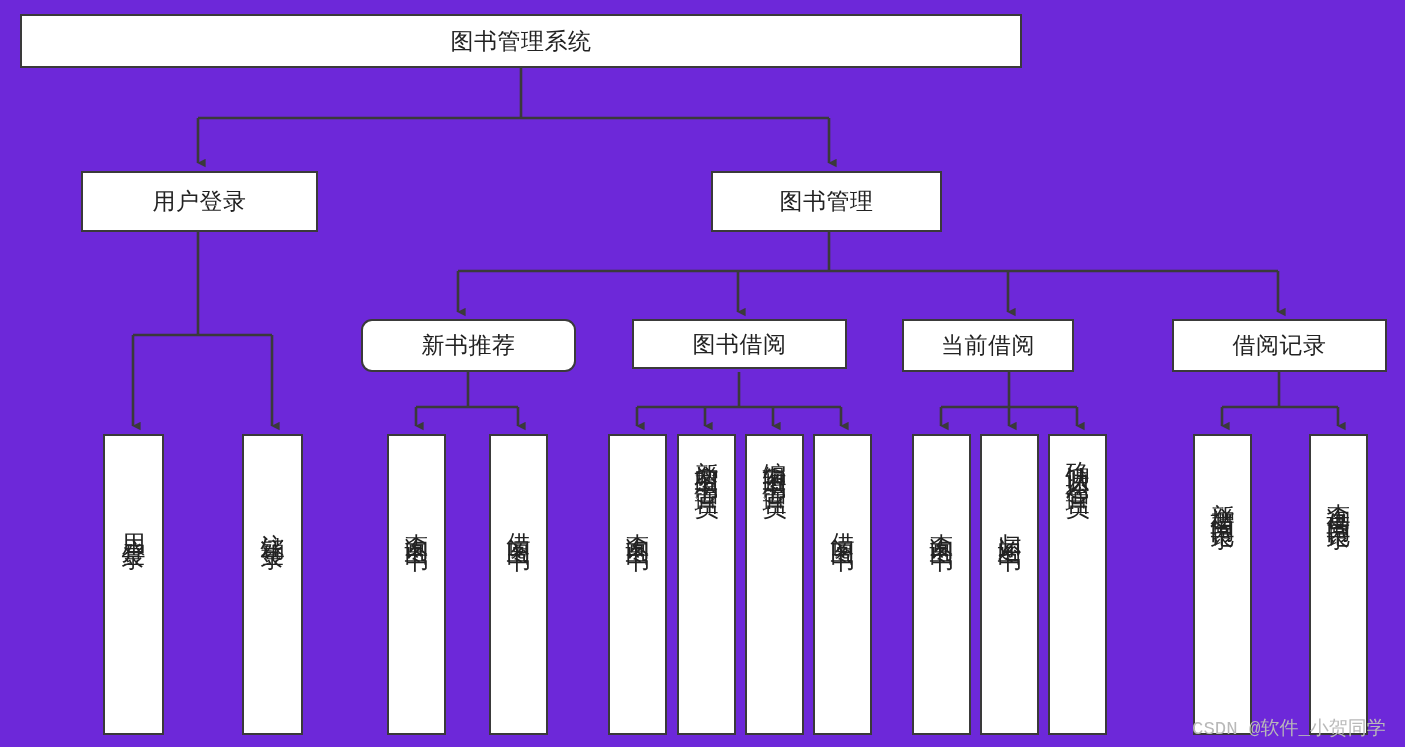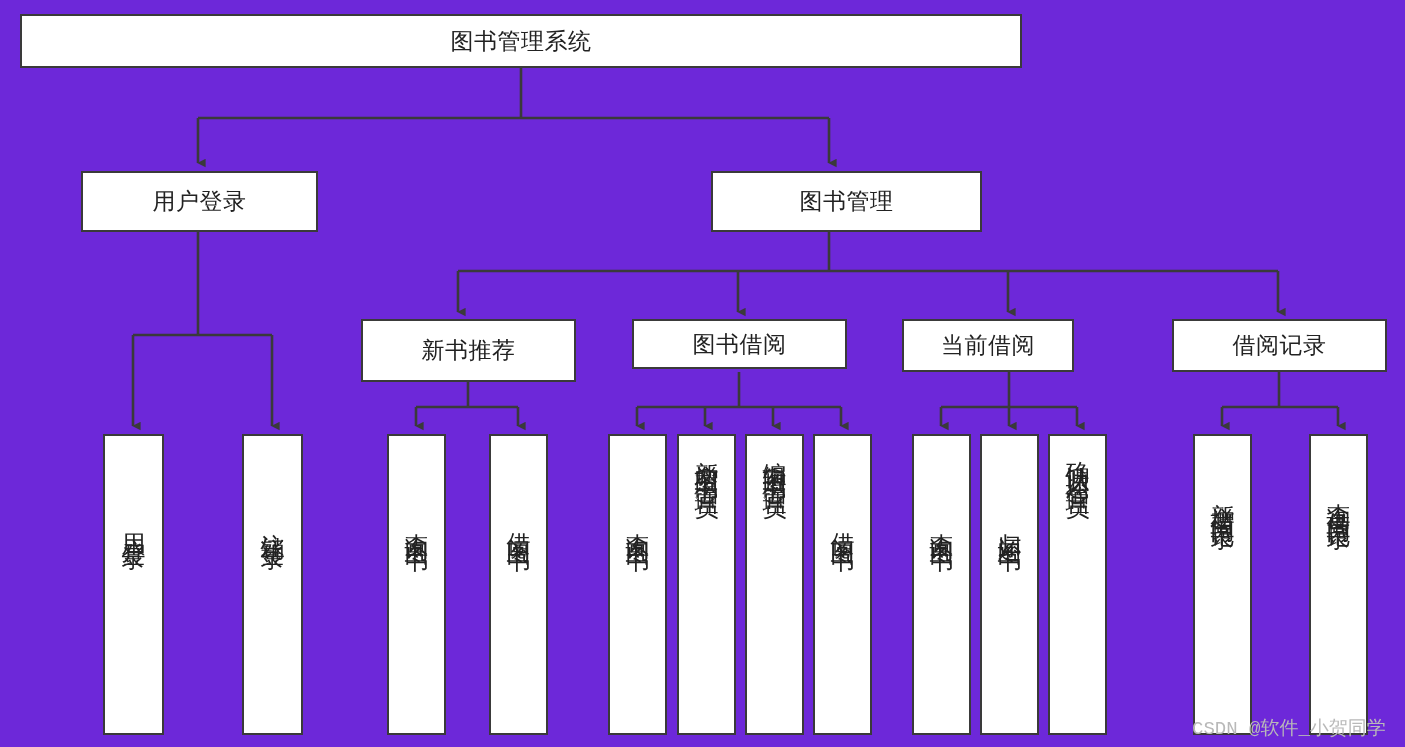--- a/index.html
+++ b/index.html
@@ -138,25 +138,25 @@
   </svg>
 
   <div class="node root horiz" style="left:20px; top:14px; width:1002px; height:54px;">
     <span class="node-label">图书管理系统</span>
   </div>
 
   <div class="node horiz" style="left:81px; top:171px; width:237px; height:61px;">
     <span class="node-label">用户登录</span>
   </div>
 
-  <div class="node horiz" style="left:711px; top:171px; width:271px; height:61px;">
+  <div class="node horiz" style="left:711px; top:171px; width:231px; height:61px;">
     <span class="node-label">图书管理</span>
   </div>
 
-  <div class="node horiz" style="left:361px; top:319px; width:215px; height:63px;">
+  <div class="node horiz" style="left:361px; top:319px; width:215px; height:53px;border-radius:11px;">
     <span class="node-label">新书推荐</span>
   </div>
 
   <div class="node horiz" style="left:632px; top:319px; width:215px; height:50px;">
     <span class="node-label">图书借阅</span>
   </div>
 
   <div class="node horiz" style="left:902px; top:319px; width:172px; height:53px;">
     <span class="node-label">当前借阅</span>
   </div>

